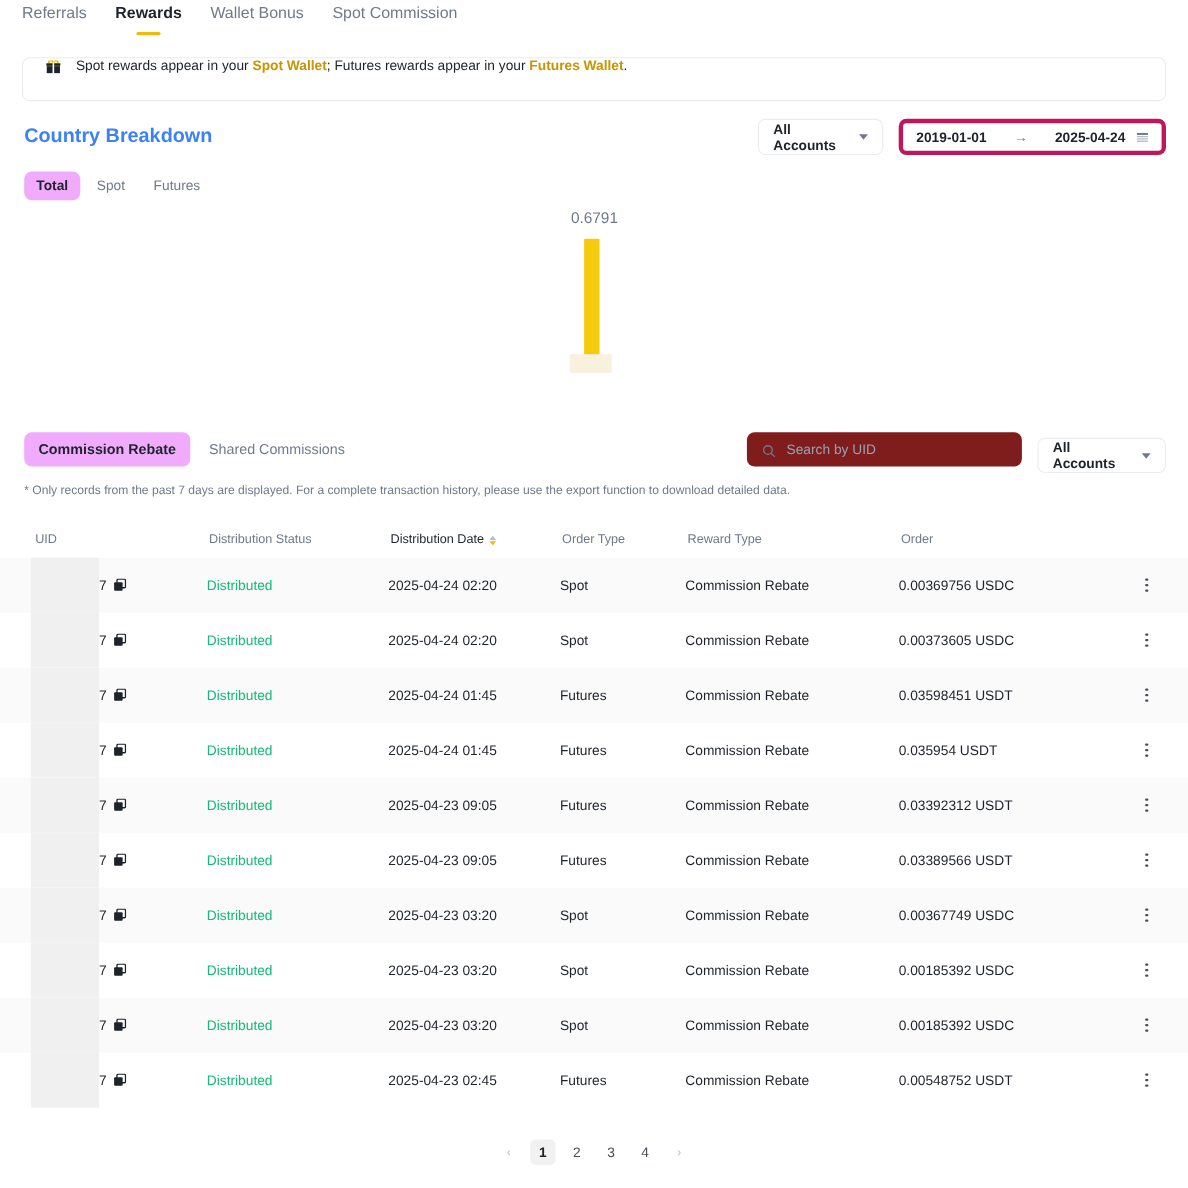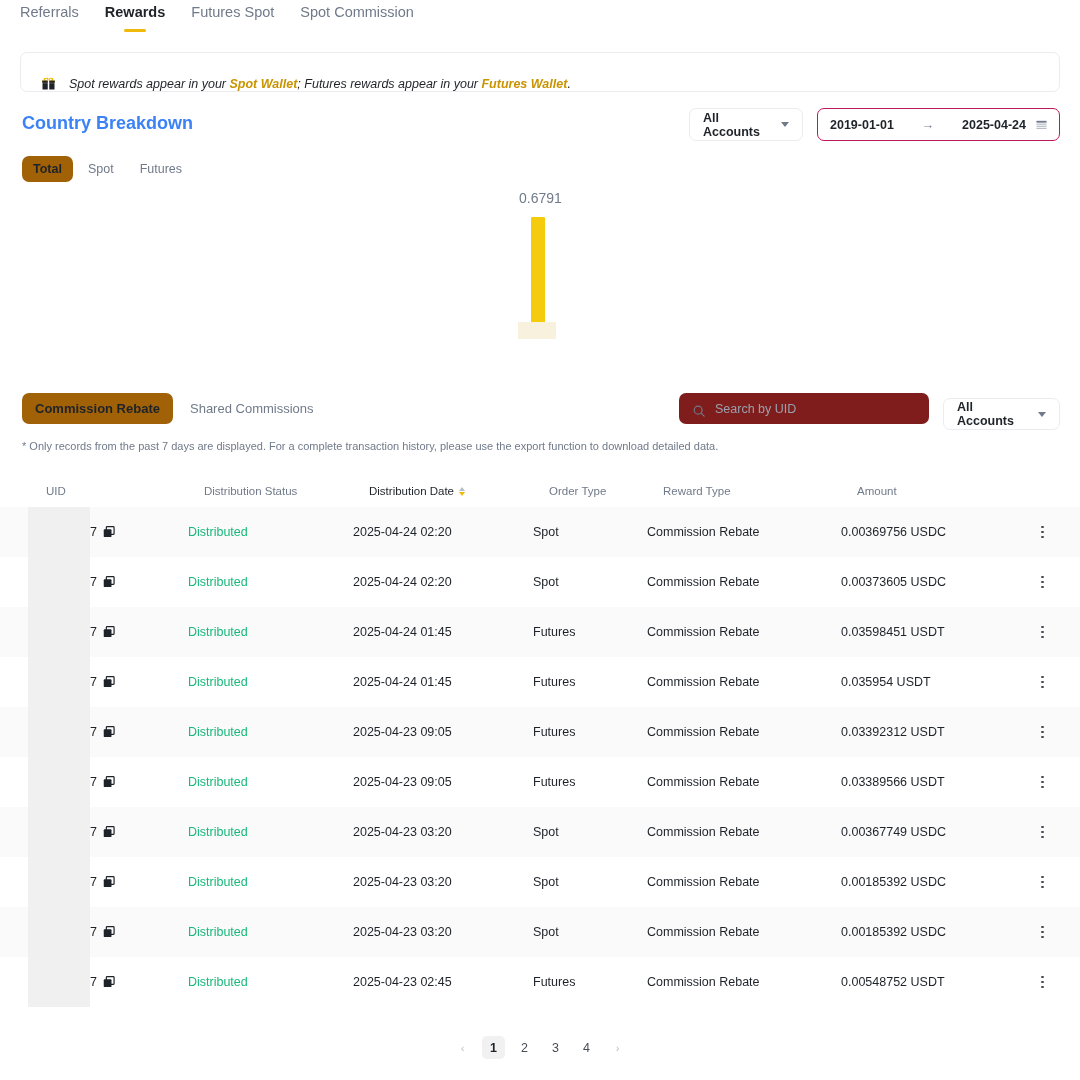--- a/index.html
+++ b/index.html
@@ -26,22 +26,22 @@
     position: absolute; left: 50%; transform: translateX(-50%);
     bottom: -2px; width: 22px; height: 3px;
     background: #f0b90b; border-radius: 2px;
   }
 
   
   .banner {
     position: absolute; left: 20px; top: 52px;
     width: 1040px; height: 40px;
     border: 1px solid #eaecef; border-radius: 7px;
-    background: #fff; display: flex; align-items: flex-end;
-    padding-left: 20px; gap: 13px; font-style: italic;
+    background: #fff; display: flex; align-items: flex-start;
+    padding-left: 20px; gap: 13px;
   }
   .gift-icon { width: 15px; height: 15px; position: relative; flex: none; }
   .banner-text { font-size: 12.5px; color: #1e2329; }
   .gold { color: #c99400; font-weight: bold; }
 
   
   .sec-title {
     position: absolute; left: 22px; top: 113px;
     font-size: 18px; font-weight: bold; color: #3b82f6;
   }
@@ -49,34 +49,34 @@
   .select-box {
     height: 33px; border: 1px solid #eaecef; border-radius: 7px;
     display: flex; align-items: center; justify-content: space-between;
     padding: 0 13px; gap: 16px; font-size: 12.5px;
     font-weight: bold; color: #1e2329; background: #fff; cursor: pointer;
   }
   .select-box.accounts { width: 114px; }
   .caret { width: 0; height: 0; border-left: 4px solid transparent;
            border-right: 4px solid transparent; border-top: 5px solid #707a8a; }
   .date-box {
-    height: 33px; width: 243px; border: 1px solid #be185d; border-radius: 7px;
+    height: 33px; width: 243px; border: 4px solid #be185d; border-radius: 7px;
     display: flex; align-items: center; padding: 0 12px;
     font-size: 12.5px; font-weight: bold; color: #1e2329; background: #fff; cursor: pointer;
   }
   .date-box .arrow { flex: 1; text-align: center; color: #707a8a; font-weight: normal; }
   .cal-icon { margin-left: 10px; width: 11px; height: 11px; position: relative; }
 
   
   .seg { position: absolute; display: flex; align-items: center; gap: 4px; }
   .seg-item {
     font-size: 12.5px; color: #707a8a; padding: 6px 11px;
     border-radius: 7px; cursor: pointer; white-space: nowrap;
   }
-  .seg-item.active { background: #a16207; color: #1e2329; font-weight: bold; }
+  .seg-item.active { background: #f0abfc; color: #1e2329; font-weight: bold; }
   .seg-breakdown { left: 22px; top: 156px; }
   .seg-rebate { left: 22px; top: 393px; }
   .seg-rebate .seg-item { font-size: 13px; padding: 8px 13px; }
 
   
   .chart { position: absolute; left: 0; top: 190px; width: 1080px; height: 160px; }
   .bar-label {
     position: absolute; left: 519px; top: 0px;
     font-size: 14px; color: #707a8a; white-space: nowrap;
   }
@@ -100,34 +100,34 @@
   .select-box.accounts2 { position: absolute; left: 943px; top: 398px; width: 117px; height: 32px; }
 
   
   .note {
     position: absolute; left: 22px; top: 440px;
     font-size: 11px; color: #707a8a;
   }
 
   
   .table { position: absolute; left: 0; top: 475px; width: 1080px; }
-  .thead { display: flex; height: 32px; align-items: center; padding-left: 46px; }
+  .thead { display: flex; height: 32px; align-items: center; padding-left: 32px; }
   .th {
     font-size: 11.5px; color: #707a8a; display: flex; align-items: center; gap: 5px;
   }
   .th.sortable { color: #1e2329; cursor: pointer; }
   .sort-ico { display: flex; flex-direction: column; gap: 1px; }
   .sort-up { width: 0; height: 0; border-left: 3.5px solid transparent;
              border-right: 3.5px solid transparent; border-bottom: 4px solid #b7bdc6; }
   .sort-dn { width: 0; height: 0; border-left: 3.5px solid transparent;
              border-right: 3.5px solid transparent; border-top: 4px solid #f0b90b; }
 
   .col-uid    { width: 158px; }
   .col-status { width: 165px; }
-  .col-date   { width: 180px; }
+  .col-date   { width: 156px; }
   .col-order  { width: 114px; }
   .col-reward { width: 194px; }
   .col-amt    { width: 185px; }
 
   .row {
     display: flex; align-items: center; height: 50px;
     padding-left: 30px; font-size: 12.5px; color: #1e2329; position: relative;
   }
   .row.odd { background: #fafafa; }
   .uid-cell { display: flex; align-items: center; gap: 6px; position: relative; }
@@ -164,21 +164,21 @@
 
   <div class="topnav">
     <div class="nav-tab">
       <span>Referrals</span>
     </div>
     <div class="nav-tab active">
       <span>Rewards</span>
       <span class="nav-underline"></span>
     </div>
     <div class="nav-tab">
-      <span>Futures Spot</span>
+      <span>Wallet Bonus</span>
     </div>
     <div class="nav-tab">
       <span>Spot Commission</span>
     </div>
   </div>
 
   <div class="banner">
     <span class="gift-icon">
       <svg width="15" height="15" viewBox="0 0 16 16">
         <path d="M4.2 2.2c-.9 0-1.5.7-1.5 1.4 0 .5.3.9.7 1.1H1.3v2.4h5.9V4.7H5.4c-.5 0-.9-.4-.9-.9s.4-.9.9-.9c.7 0 1.3.6 1.8 1.8h.6C8.3 3.1 8 2.2 7.1 1.9c-.9-.3-2 .1-2.9.3z" fill="#f0b90b"></path>
@@ -254,21 +254,21 @@
       <div class="th col-status">Distribution Status</div>
       <div class="th col-date sortable">
         <span>Distribution Date</span>
         <span class="sort-ico">
           <span class="sort-up"></span>
           <span class="sort-dn"></span>
         </span>
       </div>
       <div class="th col-order">Order Type</div>
       <div class="th col-reward">Reward Type</div>
-      <div class="th col-amt">Amount</div>
+      <div class="th col-amt">Order</div>
     </div>
     <div id="tbody">
         <div class="row odd">
           <div class="col-uid uid-cell">
             <span class="redact"></span>
             <span class="uid-txt">7</span>
             <span class="copy-ico"><svg width="12" height="12" viewBox="0 0 13 13">
                 <rect x="3.6" y="0.6" width="8.4" height="8.4" rx="1" fill="none" stroke="#1e2329" stroke-width="1.3"></rect>
                 <rect x="0.8" y="3.6" width="8.4" height="8.4" rx="1" fill="#1e2329"></rect>
               </svg></span>

